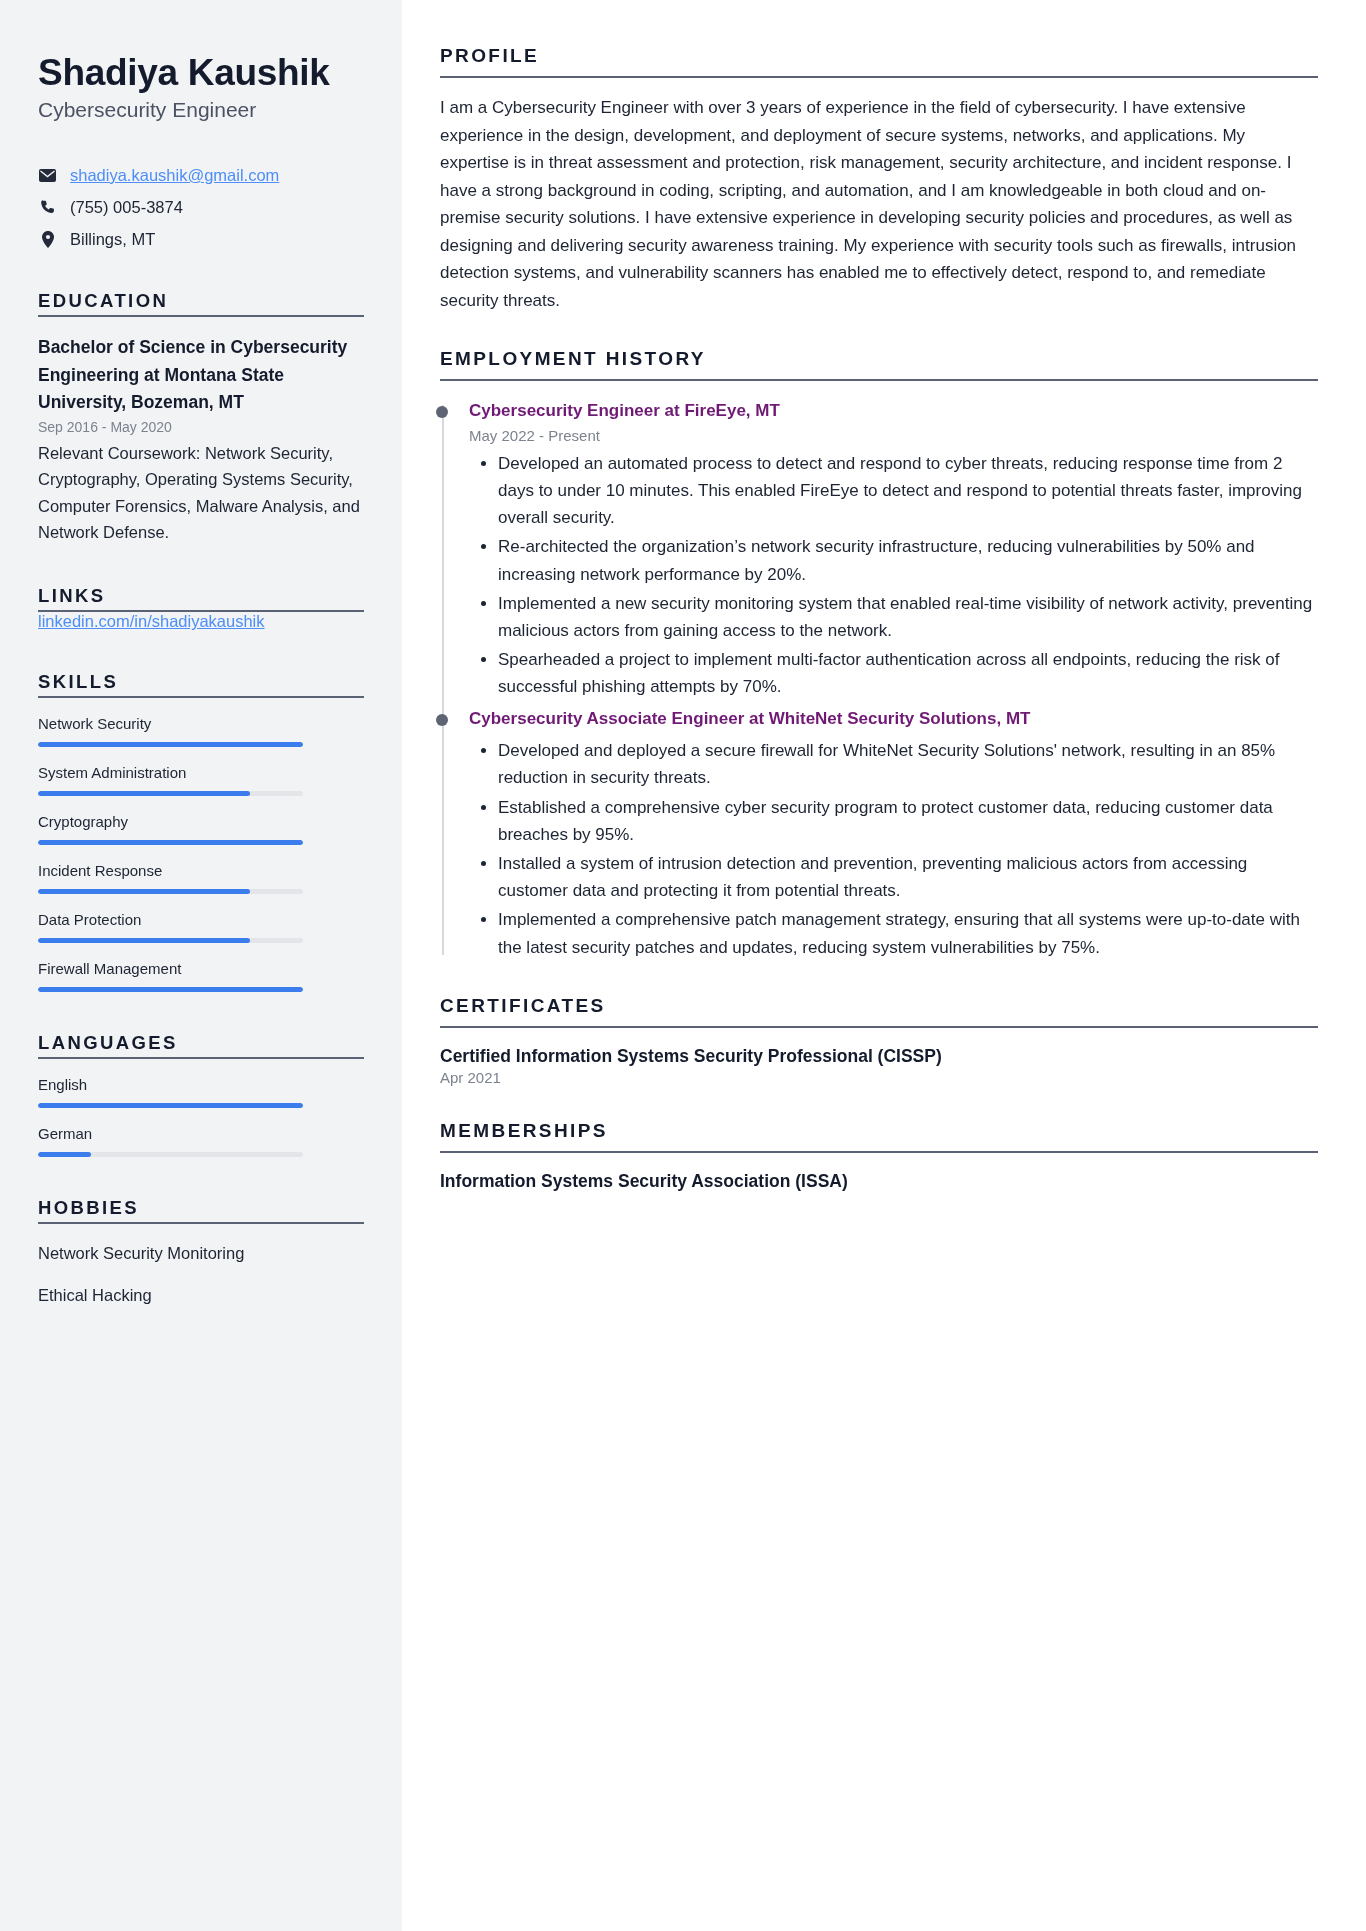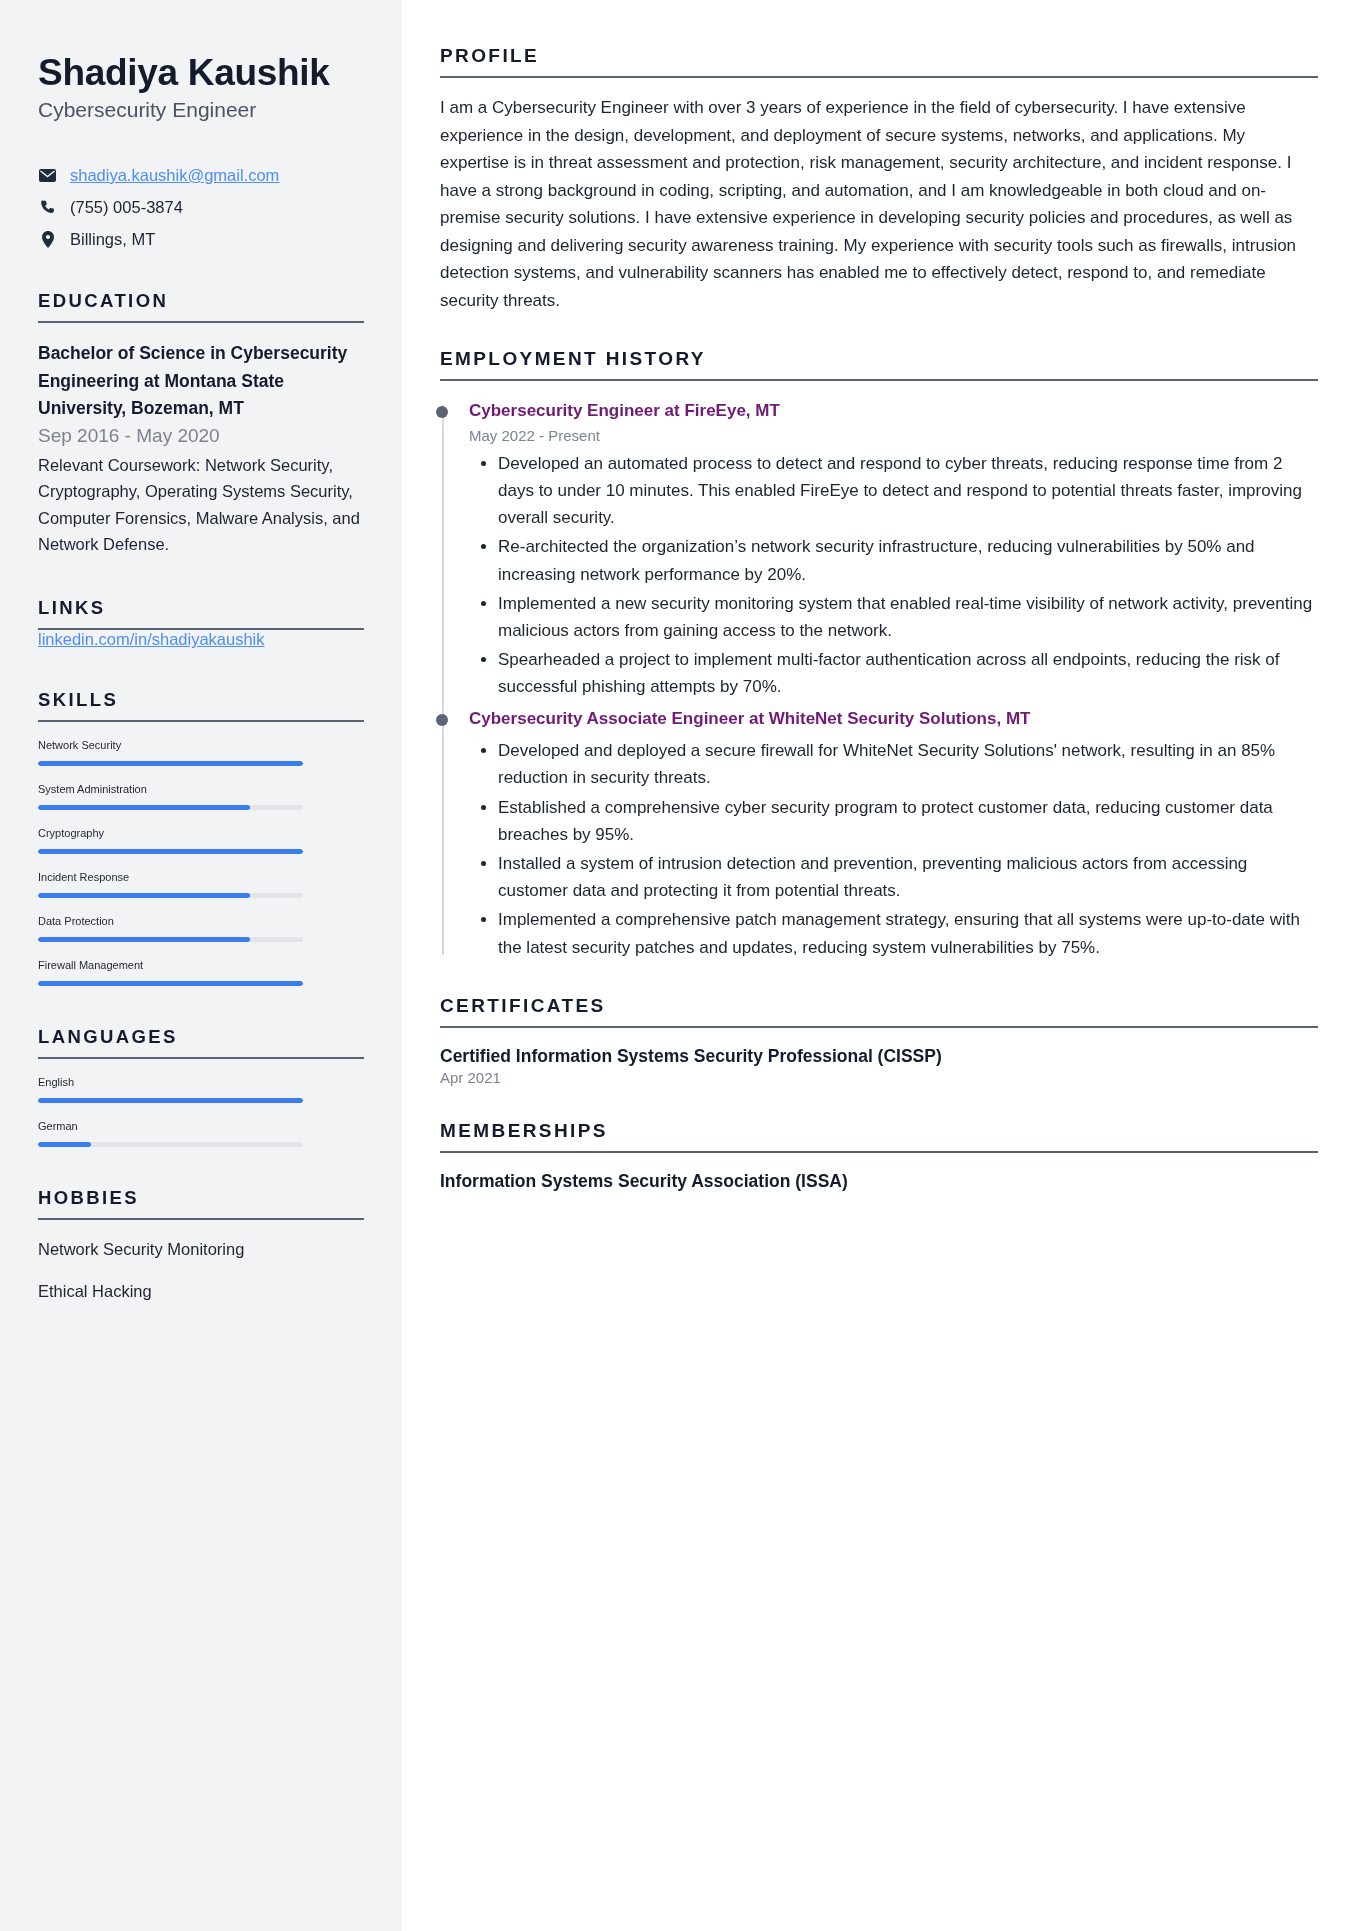--- a/index.html
+++ b/index.html
@@ -60,57 +60,57 @@
     color: #4d8ef7;
     text-decoration: underline;
   }
 
   .side-section { margin-top: 40px; }
   .side-section-title {
     font-size: 18.5px;
     font-weight: bold;
     letter-spacing: 2.4px;
     color: #141b2d;
-    padding-bottom: 9px;
+    padding-bottom: 3px;
   }
   .rule {
     height: 2px;
     background: #5a6273;
     width: 100%;
   }
 
   .edu-entry { margin-top: 17px; }
   .edu-degree {
     font-size: 17.5px;
     font-weight: bold;
     line-height: 1.55;
     color: #141b2d;
   }
   .edu-dates {
-    font-size: 19px;
+    font-size: 14px;
     color: #7c838f;
     margin-top: 3px;
   }
   .edu-desc {
     font-size: 16.5px;
     line-height: 1.6;
     margin-top: 5px;
     color: #1d2433;
   }
 
   .link-item {
     margin-top: 19px;
     font-size: 16.5px;
     color: #4d8ef7;
     text-decoration: underline;
   }
 
   .bar-item { margin-top: 17px; }
   .bar-label {
-    font-size: 11px;
+    font-size: 15px;
     color: #1d2433;
     margin-bottom: 10px;
   }
   .bar-track {
     height: 5px;
     width: 265px;
     background: #e3e5e8;
     border-radius: 3px;
     overflow: hidden;
   }

